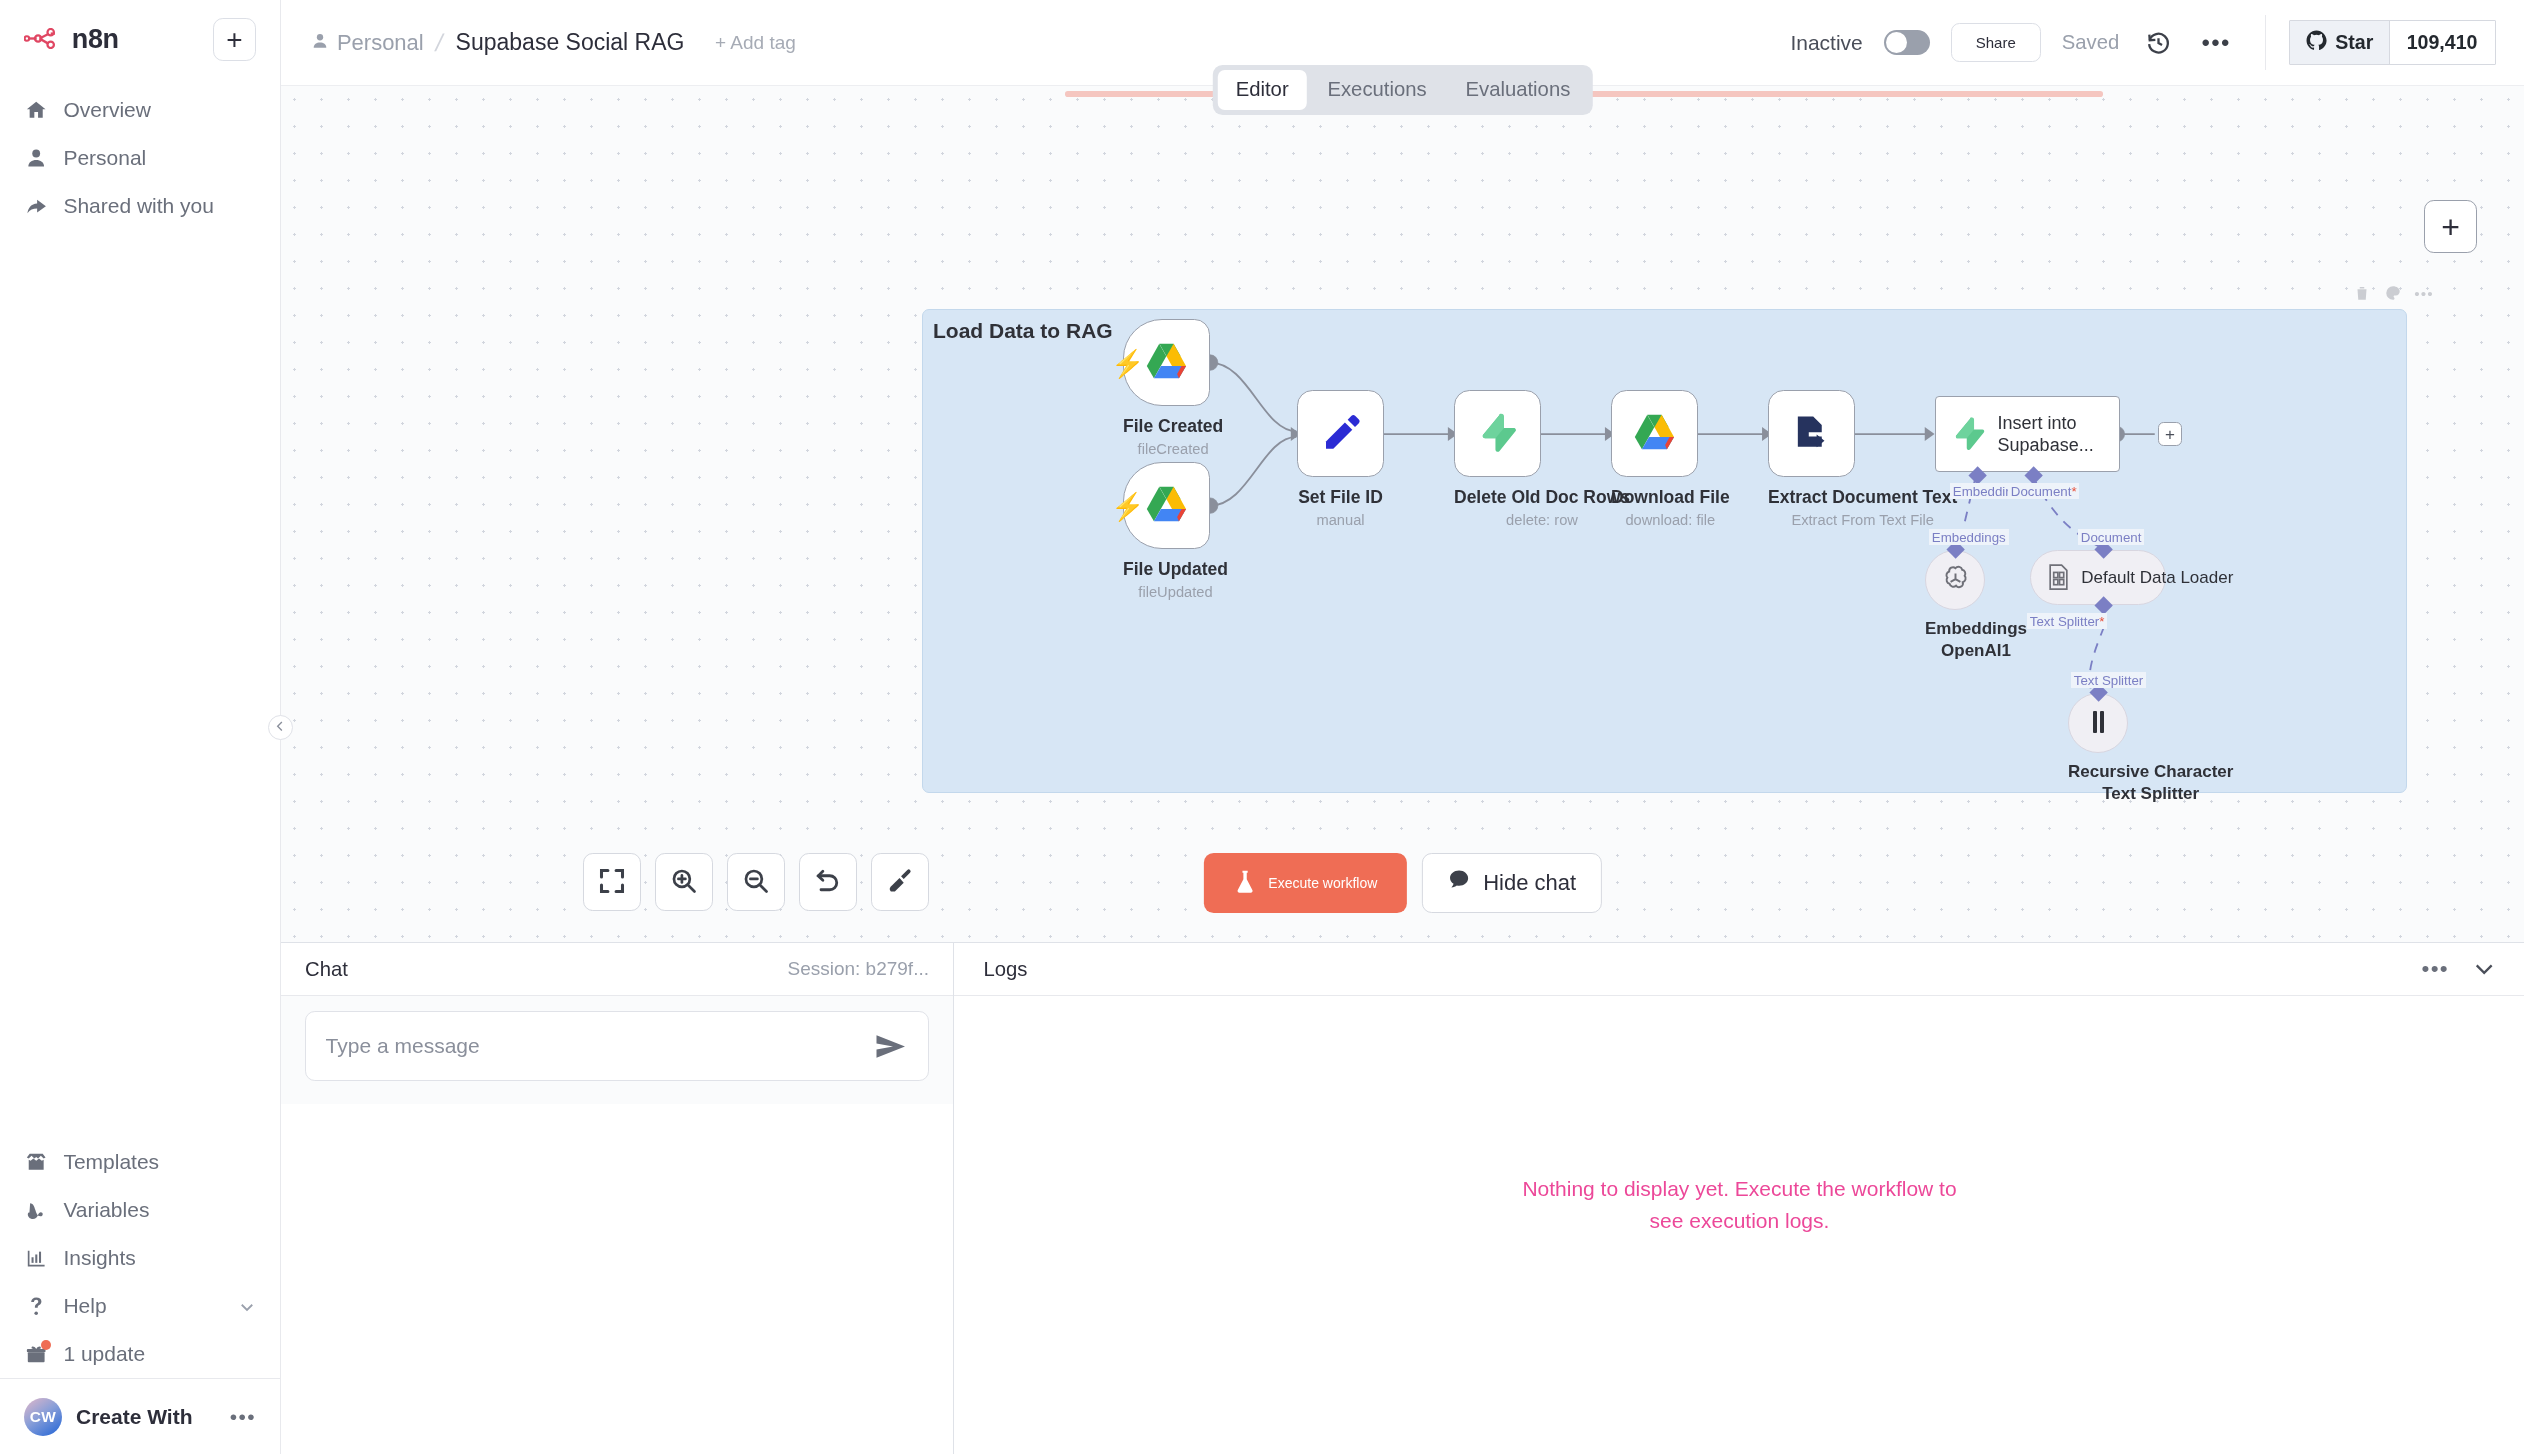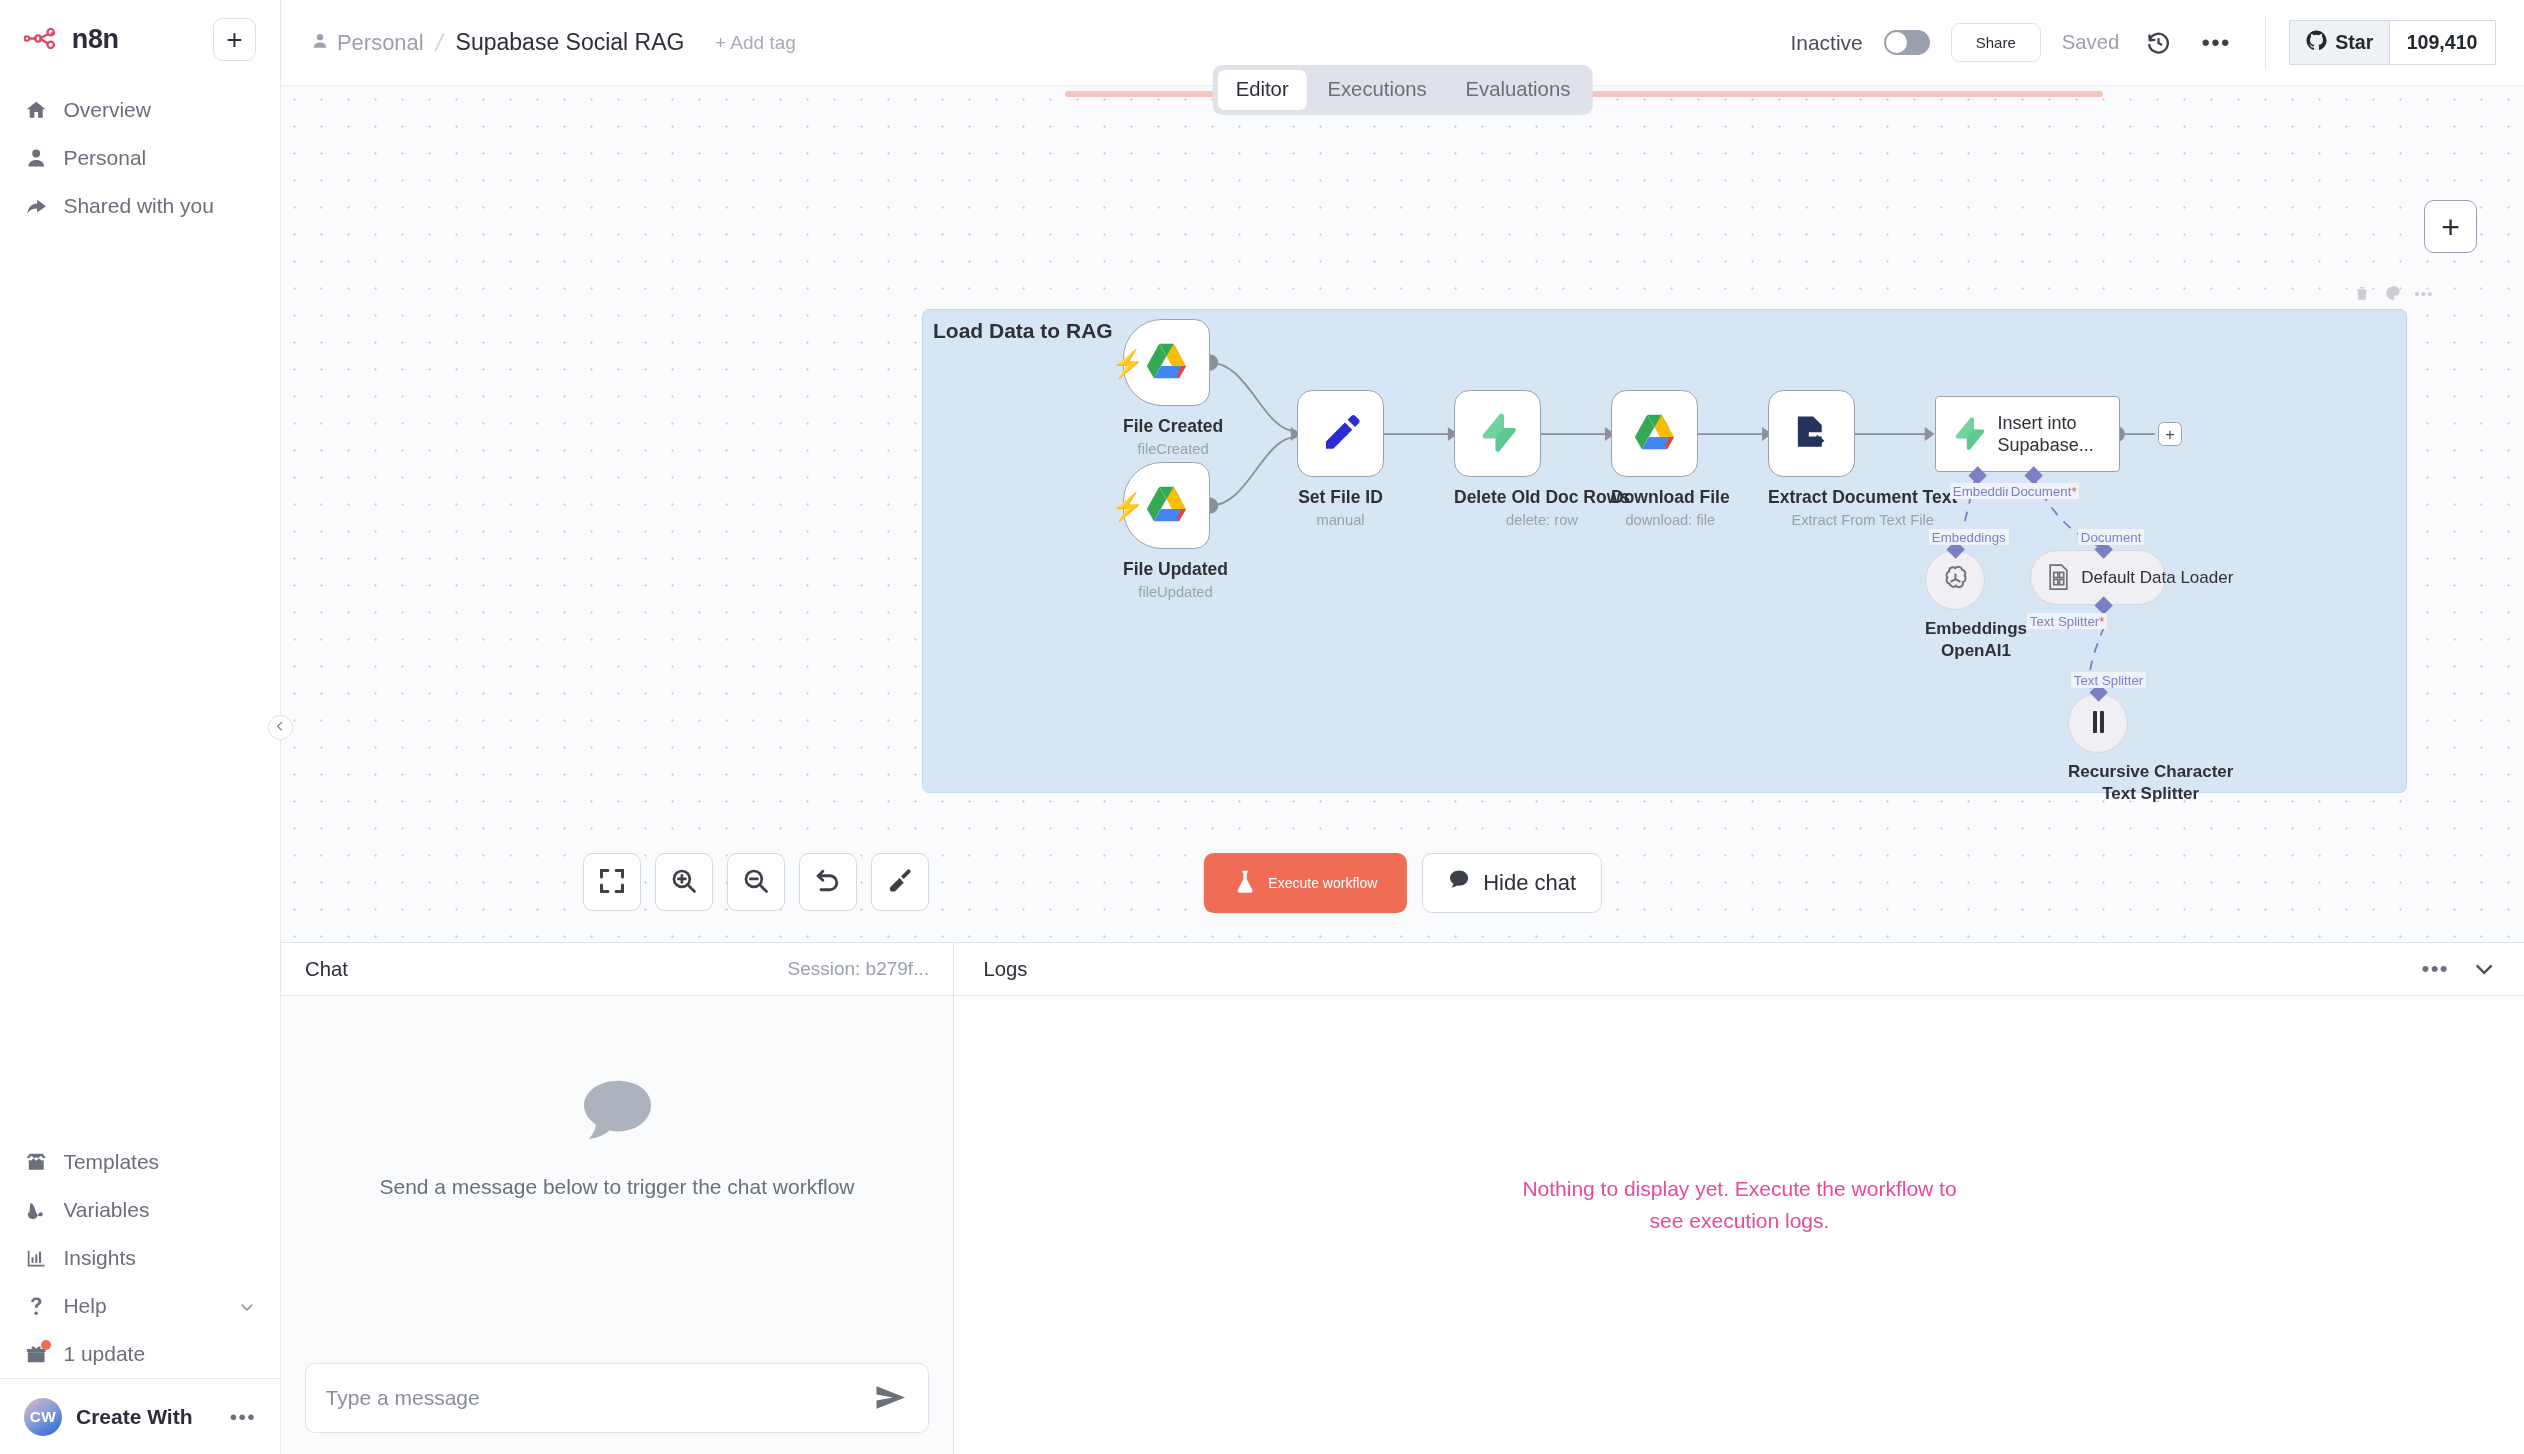--- a/index.html
+++ b/index.html
@@ -726,28 +726,20 @@
         </button>
       </div>
     </div>
 
     <div class="bottom">
       <div class="chat-panel">
         <div class="panel-head">
           <span class="panel-title">Chat</span>
           <span class="session-lbl">Session: b279f...</span>
         </div>
-        <div class="chat-body">
-          <span class="bubble-ico">
-            <svg viewBox="0 0 24 22">
-                <path d="M12 1.2C5.9 1.2 1 4.8 1 9.3c0 2.5 1.5 4.8 3.9 6.3-.1 1.6-.9 3.3-2.4 4.8 3-.3 5.3-1.4 6.9-2.8 .9.2 1.8.3 2.6.3 6.1 0 11-3.6 11-8.6S18.1 1.2 12 1.2z"></path>
-              </svg>
-          </span>
-          <div class="chat-empty">Send a message below to trigger the chat workflow</div>
-        </div>
         <div class="chat-input-wrap">
           <div class="chat-input">
             <input type="text" placeholder="Type a message" style="">
             <span class="send-ico">
               <svg viewBox="0 0 24 20">
                   <path d="M3 2.5 L22 10 L3 17.5 L3 12 L14 10 L3 8 z"></path>
                 </svg>
             </span>
           </div>
         </div>

